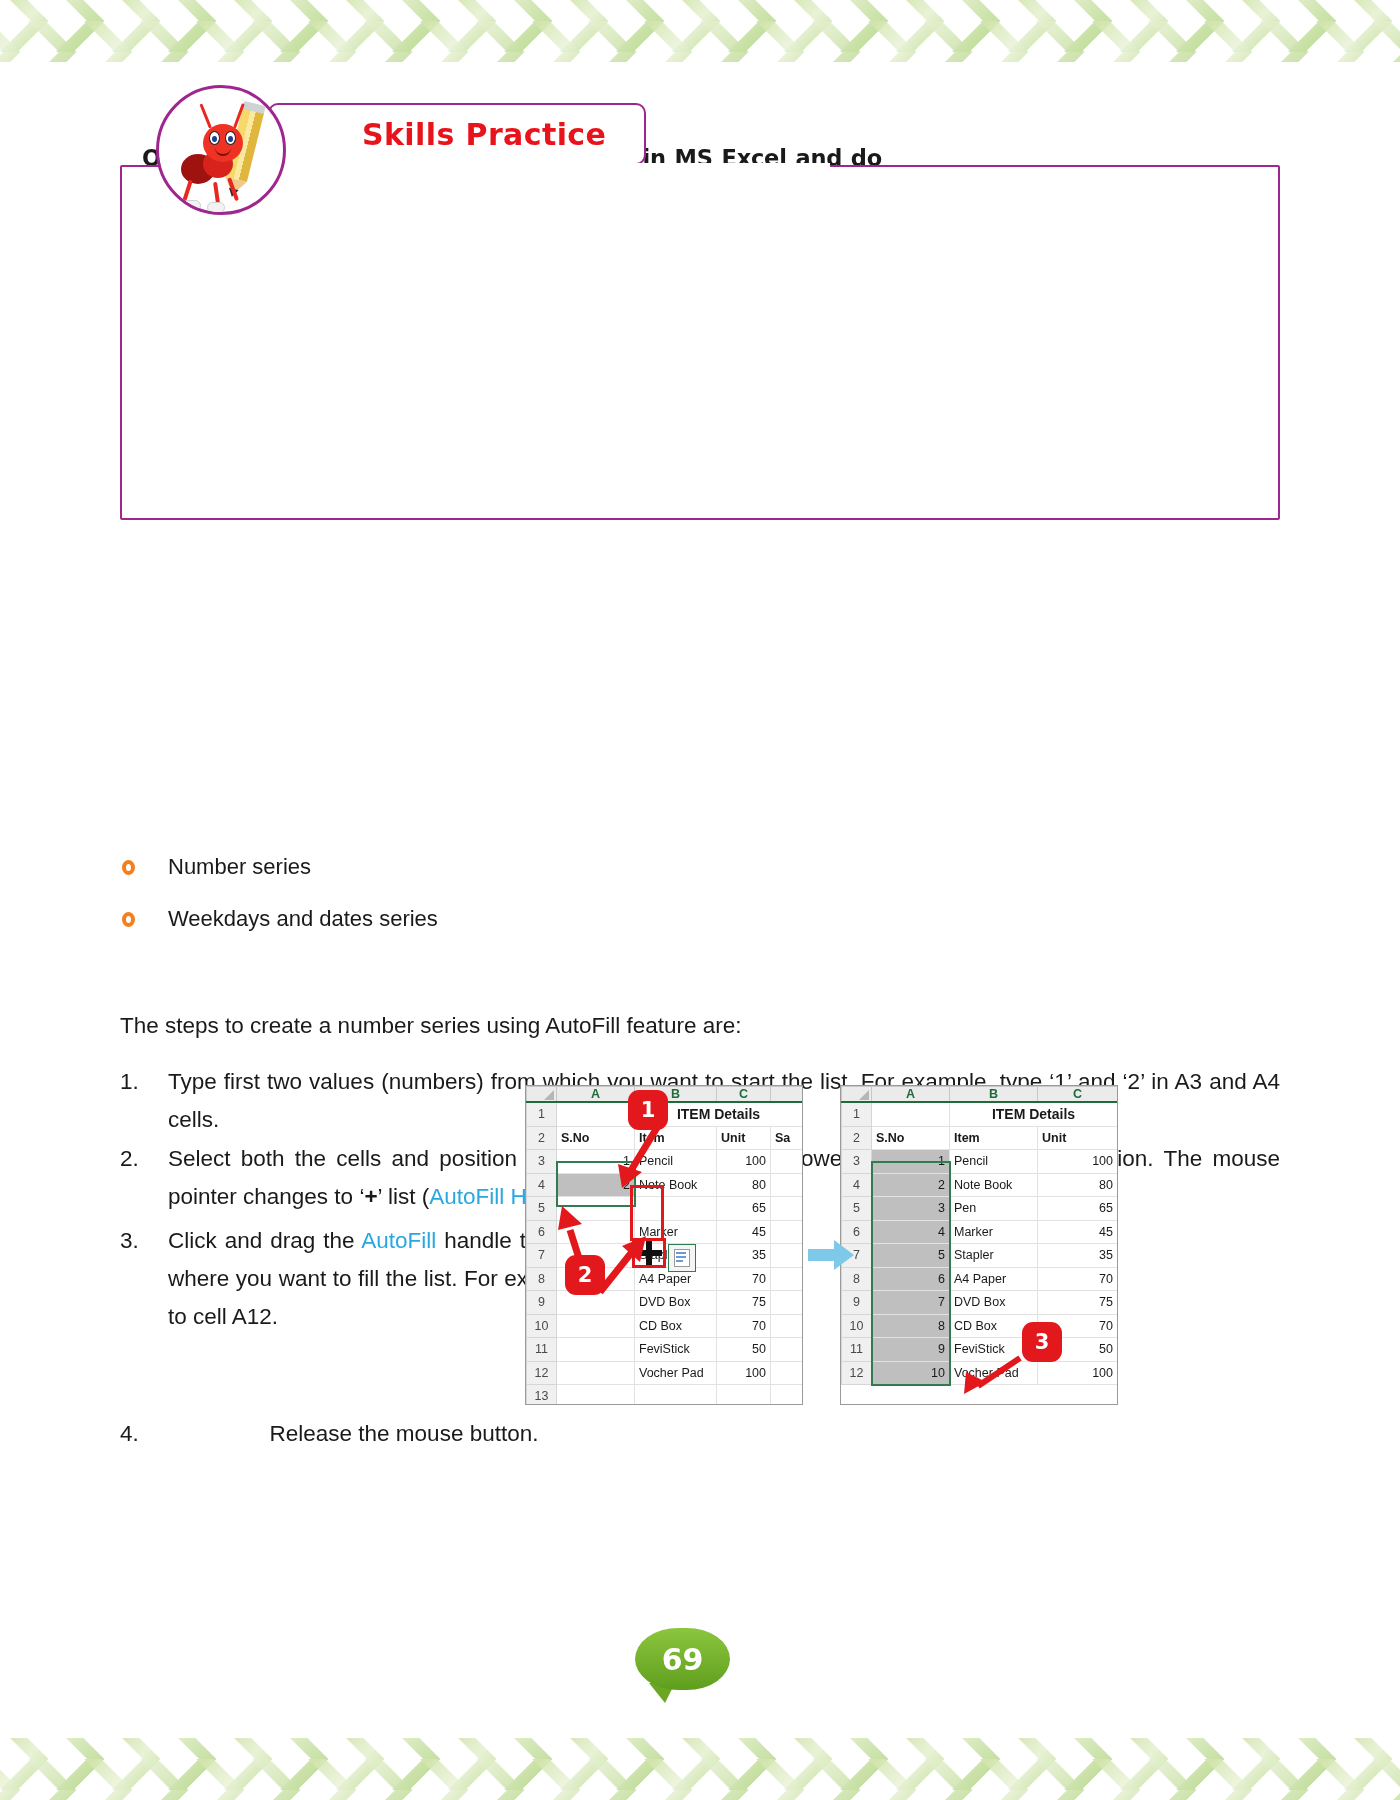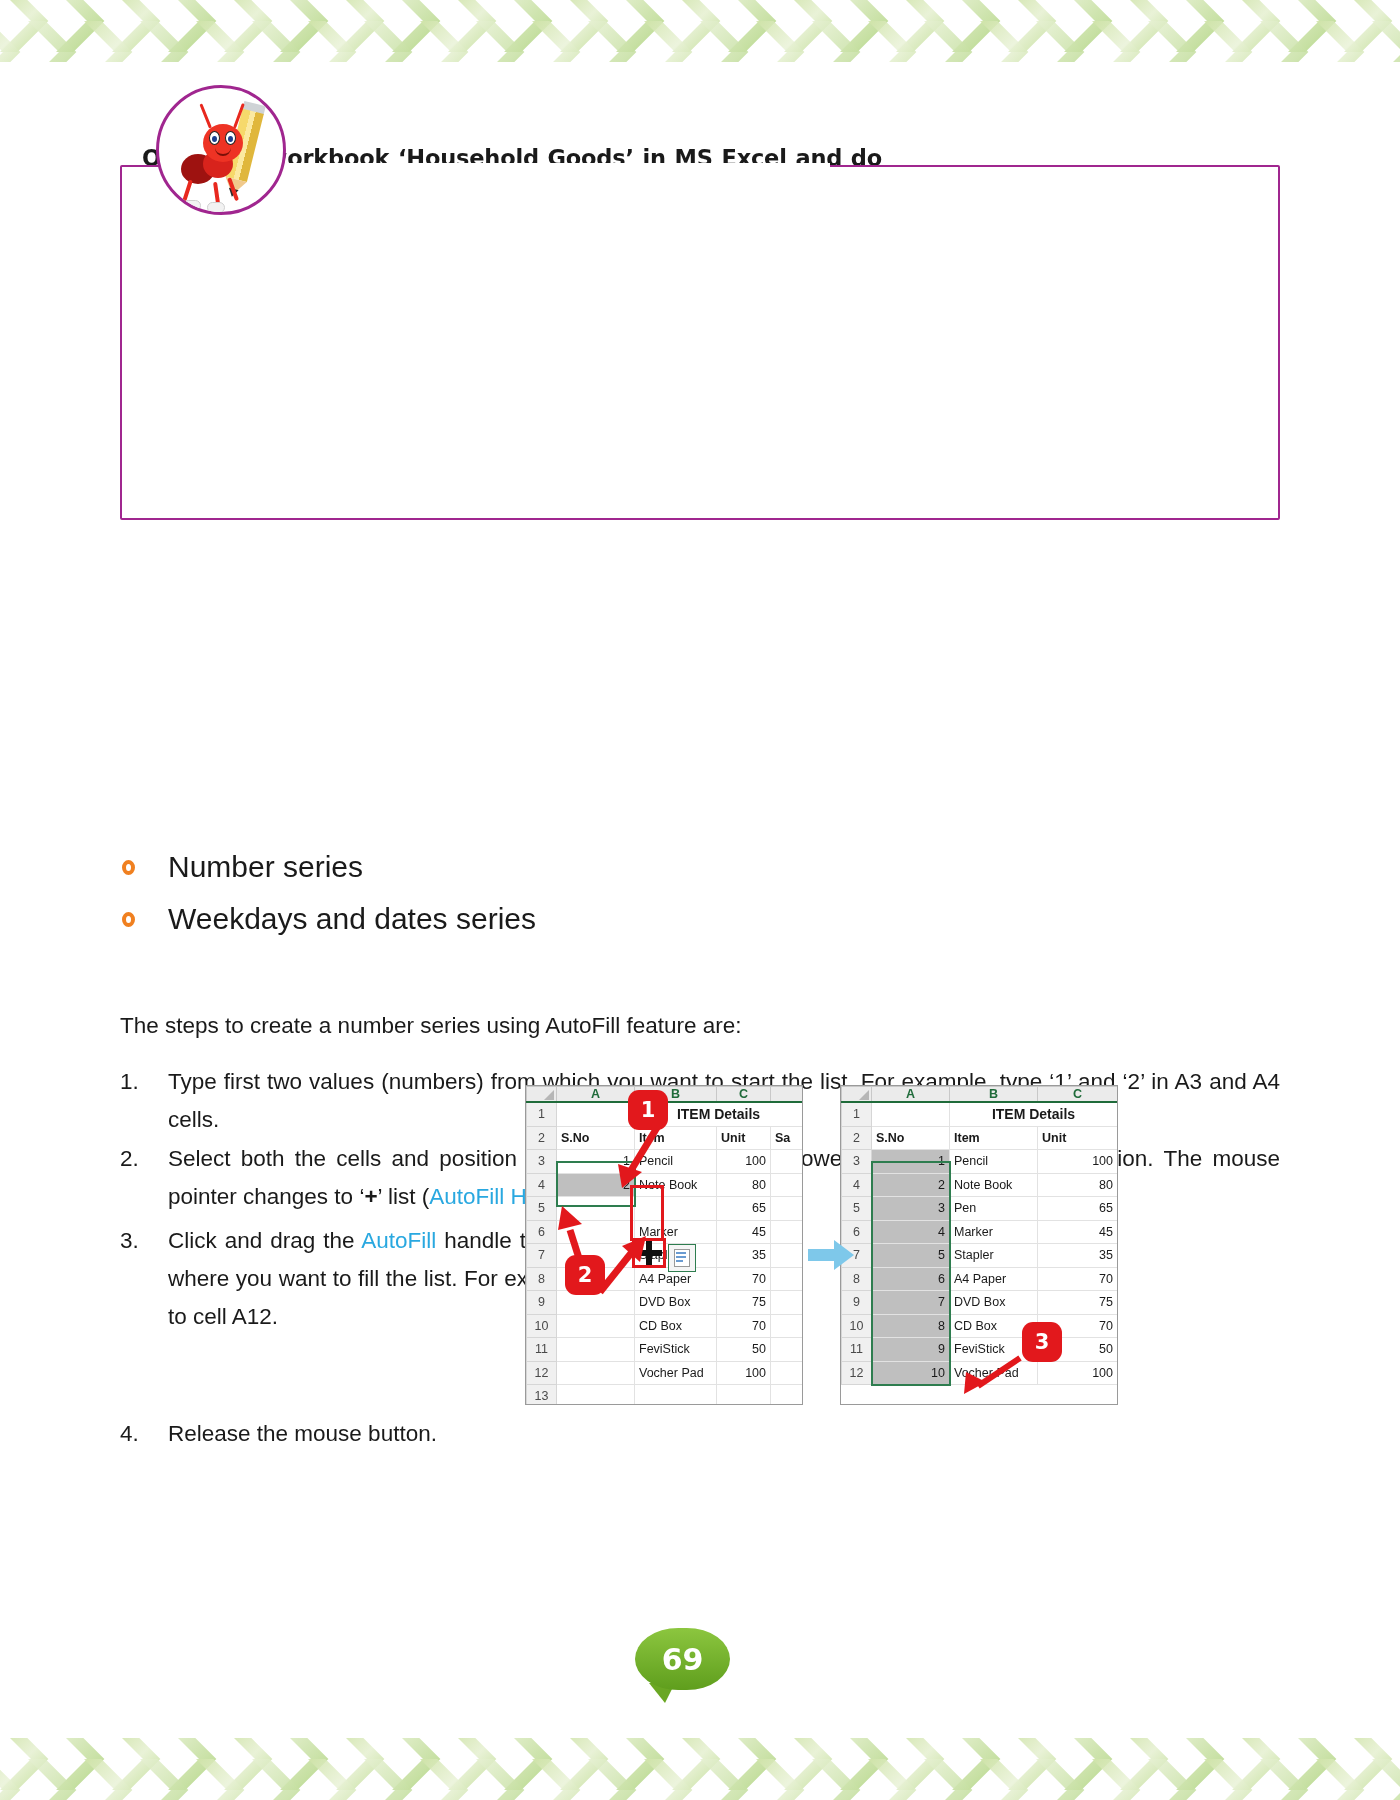--- a/index.html
+++ b/index.html
@@ -112,21 +112,21 @@
   
   .body-p {
     position:absolute; left:120px; width:1160px;
     font-size:22.5px; line-height:38px; color:#1a1a1a; text-align:justify;
     font-family:"Liberation Sans", sans-serif;
   }
   .body-p.nj { text-align:left; }
   .hl { color:#29a8e0; }
 
   .bullet-row { position:absolute; left:122px; width:900px; display:flex; align-items:flex-start;
-                font-size:30px; line-height:34px; color:#1a1a1a; }
+                font-size:22px; line-height:34px; color:#1a1a1a; }
   .bullet-dot { width:46px; flex:none; color:#f08020; font-size:20px; font-weight:bold; padding-top:1px; }
   .bullet-dot span { display:inline-block; width:13px; height:15px; border:4px solid #f08020;
                      border-radius:50%; }
 
   .num-row { position:absolute; left:120px; width:1160px; display:flex;
              font-size:22.5px; line-height:38px; color:#1a1a1a; text-align:justify; }
   .num-row .nn { width:48px; flex:none; }
   .num-row .tt { flex:1; text-align:justify; }
 
   
@@ -218,20 +218,23 @@
       <div class="chev" style="left: 1204px; top: 21px; opacity: 0.85;"></div>
       <div class="chev b" style="left: 1260px; top: 21px; opacity: 0.85;"></div>
       <div class="chev" style="left: 1316px; top: 21px; opacity: 0.85;"></div>
       <div class="chev b" style="left: 1372px; top: 21px; opacity: 0.85;"></div>
     </div>
 
   <div class="sp-wrap">
 
     <div class="sp-body"></div>
 
+    <div class="sp-title-box">
+      <span class="sp-title">Skills Practice</span>
+    </div>
     <div class="sp-mask"></div>
 
     <div class="sp-badge">
       <div class="ant">
         <div class="pencil">
           <div class="band"></div>
             <div class="shaft"></div>
             <div class="tipw"></div>
             <div class="lead"></div>
         </div>
@@ -404,21 +407,21 @@
     <span class="tt"><span>Select both the cells and position the mouse pointer at the lower right corner of the selection. The mouse pointer changes to ‘</span><b>+</b><span>’ list (</span><span class="hl">AutoFill Handle</span><span>).</span></span>
   </div>
 
   <div class="num-row" style="top:1222px; width:535px;">
     <span class="nn">3.</span>
     <span class="tt"><span>Click and drag the </span><span class="hl">AutoFill</span><span> handle to the cell, till where you want to fill the list. For example, fill up to cell A12.</span></span>
   </div>
 
   <div class="num-row" style="top:1415px; width:520px;">
     <span class="nn">4.</span>
-    <span class="tt" style="text-align:left;">Release the mouse button.</span>
+    <span class="tt" style="text-align:center;">Release the mouse button.</span>
   </div>
 
 
   <div class="xl" id="fig-left">
     <table>
       <colgroup>
           <col style="width:30px">
           <col style="width:78px">
           <col style="width:82px">
           <col style="width:54px">

